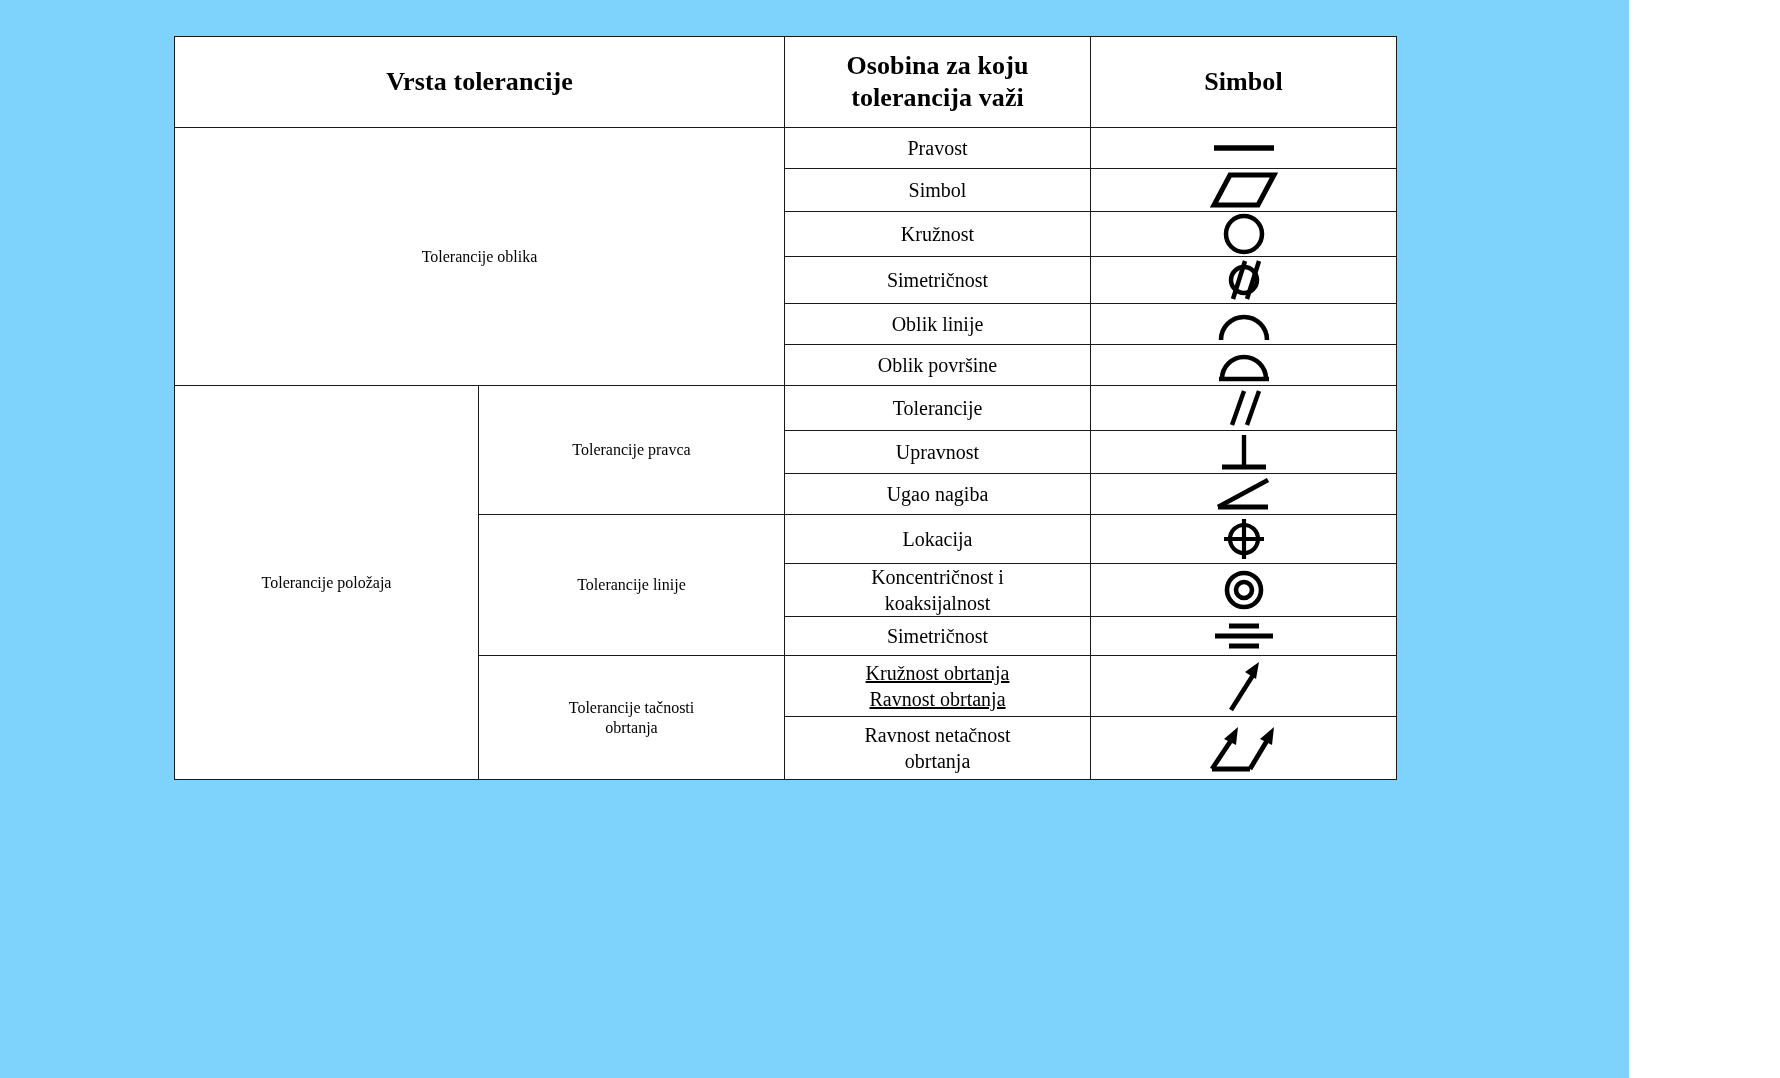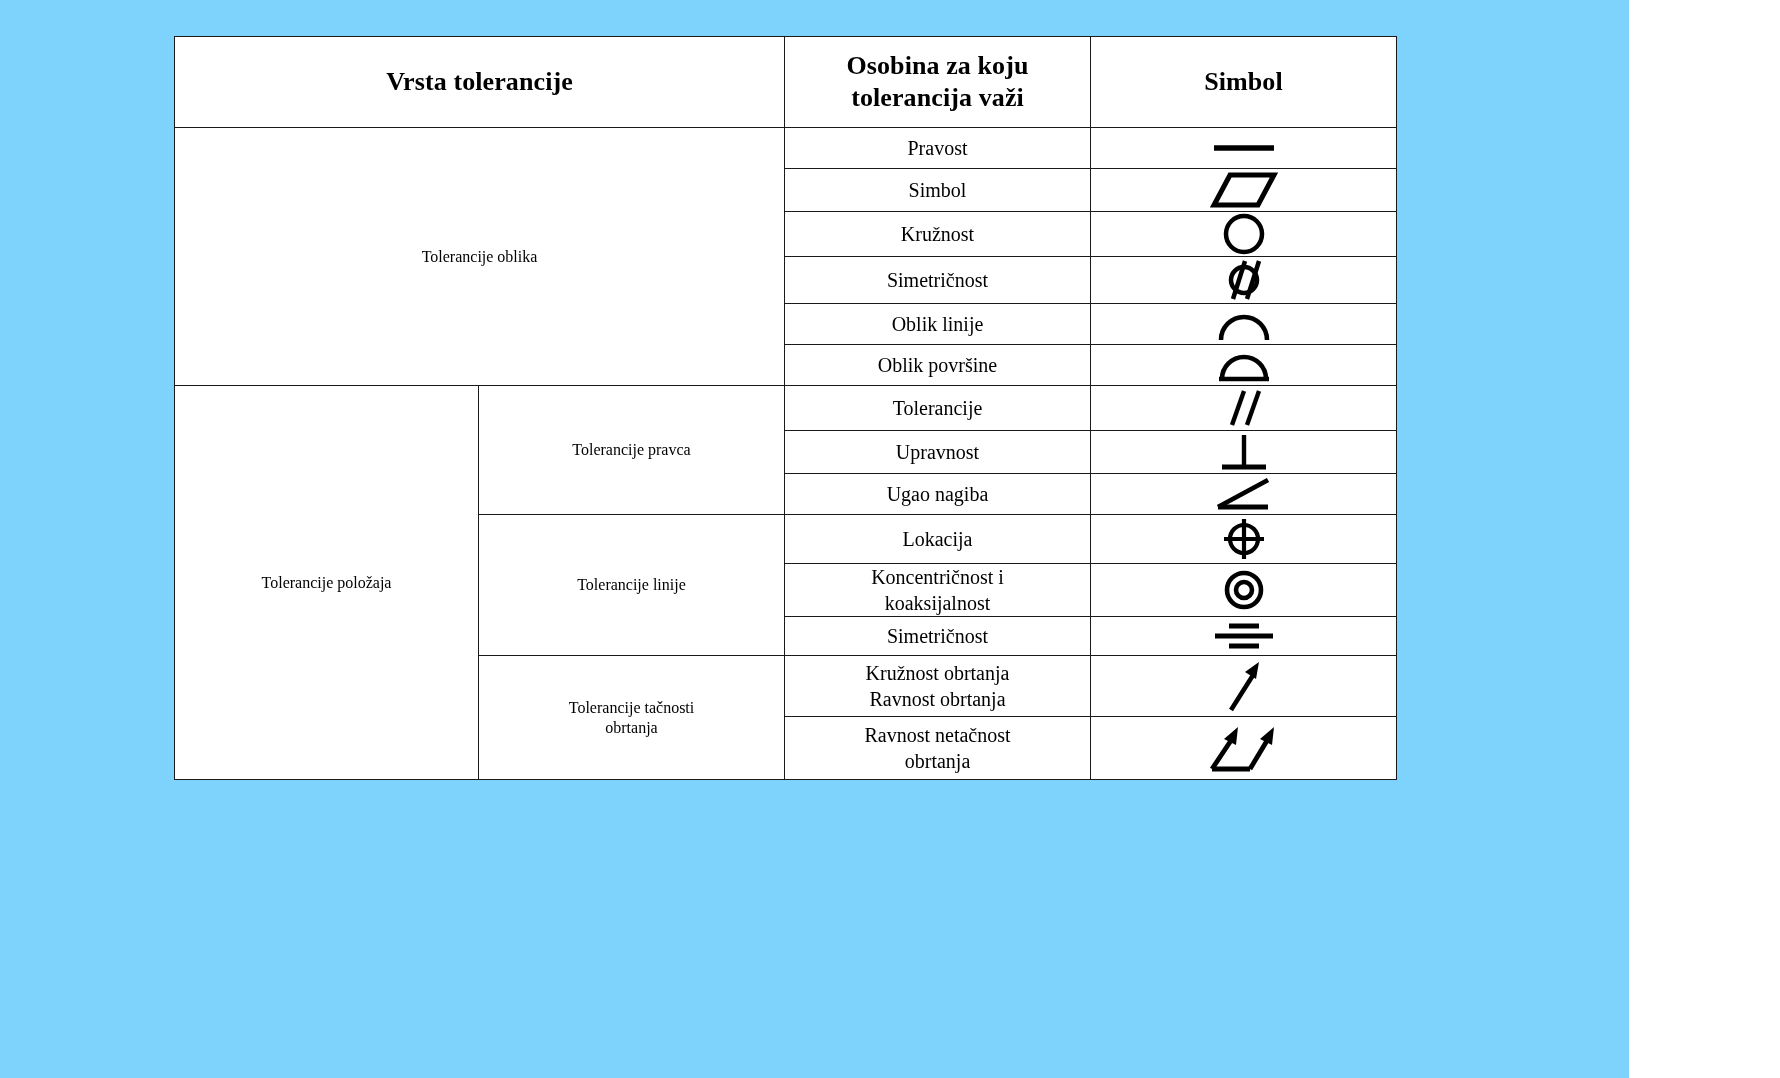--- a/index.html
+++ b/index.html
@@ -247,21 +247,21 @@
                 <line x1="10" y1="19" x2="68" y2="19" stroke="#000" stroke-width="5"></line>
                 <line x1="24" y1="29" x2="54" y2="29" stroke="#000" stroke-width="5"></line>
               </svg>
             </div>
           </td>
         </tr>
 
         <tr>
           <td class="group nowrap-2" rowspan="2" style="white-space: pre-line;">Tolerancije tačnosti
 obrtanja</td>
-          <td class="prop nowrap-2" style="white-space: pre-line;">Kružnost obrtanja
+          <td class="prop nowrap-2" style="white-space: pre-line; text-decoration: underline;">Kružnost obrtanja
 Ravnost obrtanja</td>
           <td class="sym">
             <div class="sym-box">
               <svg width="66" height="60" viewBox="0 0 66 60" aria-hidden="true">
                 <line x1="20" y1="54" x2="44" y2="16" stroke="#000" stroke-width="4.6"></line>
                 <polygon points="48,6 34,16 45,23" fill="#000"></polygon>
               </svg>
             </div>
           </td>
         </tr>

